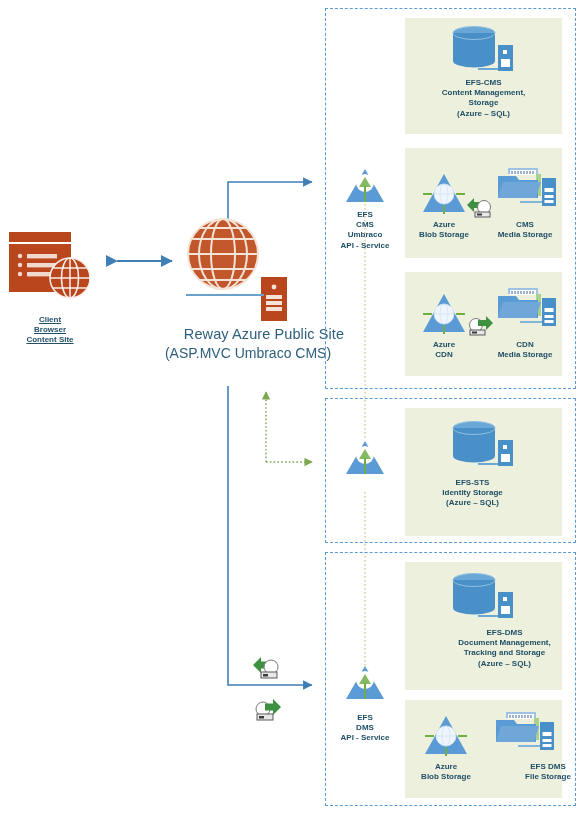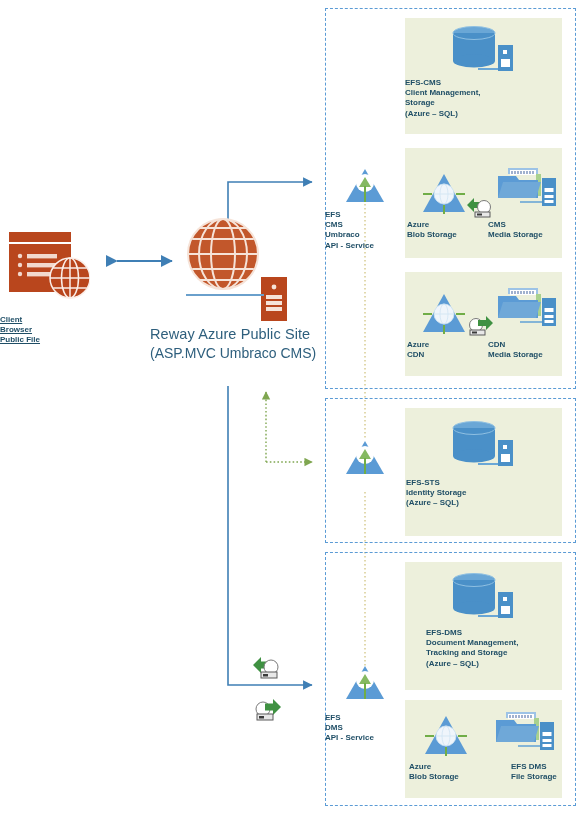--- a/index.html
+++ b/index.html
@@ -10,21 +10,21 @@
   
   .abs{position:absolute;}
 
   
   .zone{position:absolute;border:1px dashed #5b9bd5;box-sizing:border-box;background:transparent;}
 
   
   .greenbox{position:absolute;background:#edf0dc;box-sizing:border-box;}
 
   
-  .lbl{position:absolute;text-align:left;line-height:1.28;color:#1f4e66;}
+  .lbl{position:absolute;text-align:center;line-height:1.28;color:#1f4e66;}
   .lbl-xs{font-size:8px;font-weight:bold;}
   .lbl-title{font-size:14.5px;font-weight:normal;color:#2e5f7d;letter-spacing:.1px;}
   .lbl-sub{font-size:14px;font-weight:normal;color:#2e5f7d;}
 
   
   svg.wires{position:absolute;left:0;top:0;width:581px;height:815px;overflow:visible;}
 
   
   .icon{position:absolute;display:block;}
 </style>
@@ -90,21 +90,21 @@
           <path d="M3.2,10 H36.8"></path>
             <path d="M3.2,30 H36.8"></path>
           <line x1="20" y1="0" x2="20" y2="40"></line>
         </g>
       </g>
     </svg>
   </div>
   <div class="lbl lbl-xs" style="left:0px;top:315px;width:100px;text-decoration:underline;">
     <div>Client</div>
     <div>Browser</div>
-    <div>Public File</div>
+    <div>Content Site</div>
   </div>
 
   <div class="icon" style="left:187px;top:218px;">
     <svg width="72" height="72" viewBox="0 0 72 72">
       <circle cx="36" cy="36" r="35" fill="#c2572b"></circle>
       <g stroke="#f6e3d8" stroke-width="2" fill="none">
         <circle cx="36" cy="36" r="35"></circle>
         <ellipse cx="36" cy="36" rx="12" ry="35"></ellipse>
         <ellipse cx="36" cy="36" rx="24" ry="35"></ellipse>
         <line x1="1" y1="36" x2="71" y2="36"></line>
@@ -120,21 +120,21 @@
       <rect x="0" y="0" width="26" height="44" fill="#b9461d"></rect>
       <circle cx="13" cy="10" r="2.4" fill="#f6e3d8"></circle>
       <rect x="5" y="18" width="16" height="4" fill="#f6e3d8"></rect>
       <rect x="5" y="24" width="16" height="4" fill="#f6e3d8"></rect>
       <rect x="5" y="30" width="16" height="4" fill="#f6e3d8"></rect>
     </svg>
   </div>
   <svg class="abs" style="left:186px;top:292px;" width="80" height="6">
     <line x1="0" y1="3" x2="78" y2="3" stroke="#6aa0cc" stroke-width="2"></line>
   </svg>
-  <div class="lbl lbl-title" style="left:150px;top:325px;width:196px;">Reway Azure Public Site</div>
+  <div class="lbl lbl-title" style="left:166px;top:325px;width:196px;">Reway Azure Public Site</div>
   <div class="lbl lbl-sub" style="left:150px;top:345px;width:196px;">(ASP.MVC Umbraco CMS)</div>
 
   <div class="zone" style="left:325px;top:8px;width:251px;height:381px;"></div>
 
   <div class="icon" style="left:345px;top:168px;">
     <svg width="40" height="36" viewBox="0 0 40 36">
       <polygon points="20,1 39,34 1,34" fill="#5b9bd5"></polygon>
       <circle cx="20" cy="15" r="9" fill="#ffffff"></circle>
       <polygon points="20,9 26,19 14,19" fill="#70ad47" opacity=".85"></polygon>
       <rect x="19" y="18" width="2" height="16" fill="#70ad47"></rect>
@@ -155,21 +155,21 @@
       <ellipse cx="22" cy="36" rx="21" ry="6.5" fill="#4a90c8"></ellipse>
       <ellipse cx="22" cy="8" rx="21" ry="6.5" fill="none" stroke="#8fc0e2" stroke-width="1"></ellipse>
       <rect x="46" y="20" width="15" height="26" fill="#4a90c8"></rect>
       <rect x="49" y="34" width="9" height="8" fill="#ffffff"></rect>
       <rect x="51" y="25" width="4" height="4" fill="#ffffff"></rect>
       <line x1="26" y1="44" x2="46" y2="44" stroke="#6aa7d6" stroke-width="2"></line>
     </svg>
   </div>
   <div class="lbl lbl-xs" style="left:405px;top:78px;width:157px;">
     <div>EFS-CMS</div>
-    <div>Client Management,</div>
+    <div>Content Management,</div>
     <div>Storage</div>
     <div>(Azure – SQL)</div>
   </div>
 
   <div class="greenbox" style="left:405px;top:148px;width:157px;height:110px;"></div>
   <div class="icon" style="left:421px;top:172px;">
     <svg width="46" height="44" viewBox="0 0 46 44">
       <polygon points="23,2 44,40 2,40" fill="#5b9bd5"></polygon>
       <circle cx="23" cy="22" r="10" fill="#ffffff" opacity=".9"></circle>
       <g stroke="#cfe3f3" stroke-width=".8" fill="none">
@@ -300,21 +300,21 @@
       <ellipse cx="22" cy="8" rx="21" ry="6.5" fill="#6aa7d6"></ellipse>
       <rect x="1" y="8" width="42" height="28" fill="#4a90c8"></rect>
       <ellipse cx="22" cy="36" rx="21" ry="6.5" fill="#4a90c8"></ellipse>
       <ellipse cx="22" cy="8" rx="21" ry="6.5" fill="none" stroke="#8fc0e2" stroke-width="1"></ellipse>
       <rect x="46" y="20" width="15" height="26" fill="#4a90c8"></rect>
       <rect x="49" y="34" width="9" height="8" fill="#ffffff"></rect>
       <rect x="51" y="25" width="4" height="4" fill="#ffffff"></rect>
       <line x1="26" y1="44" x2="46" y2="44" stroke="#6aa7d6" stroke-width="2"></line>
     </svg>
   </div>
-  <div class="lbl lbl-xs" style="left:406px;top:478px;width:157px;">
+  <div class="lbl lbl-xs" style="left:394px;top:478px;width:157px;">
     <div>EFS-STS</div>
     <div>Identity Storage</div>
     <div>(Azure – SQL)</div>
   </div>
 
   <div class="zone" style="left:325px;top:552px;width:251px;height:254px;"></div>
 
   <div class="icon" style="left:252px;top:655px;">
     <svg width="30" height="26" viewBox="0 0 30 26">
       <polygon points="1,10 9,2 9,6.5 17,6.5 17,13.5 9,13.5 9,18" fill="#3f9142"></polygon>

